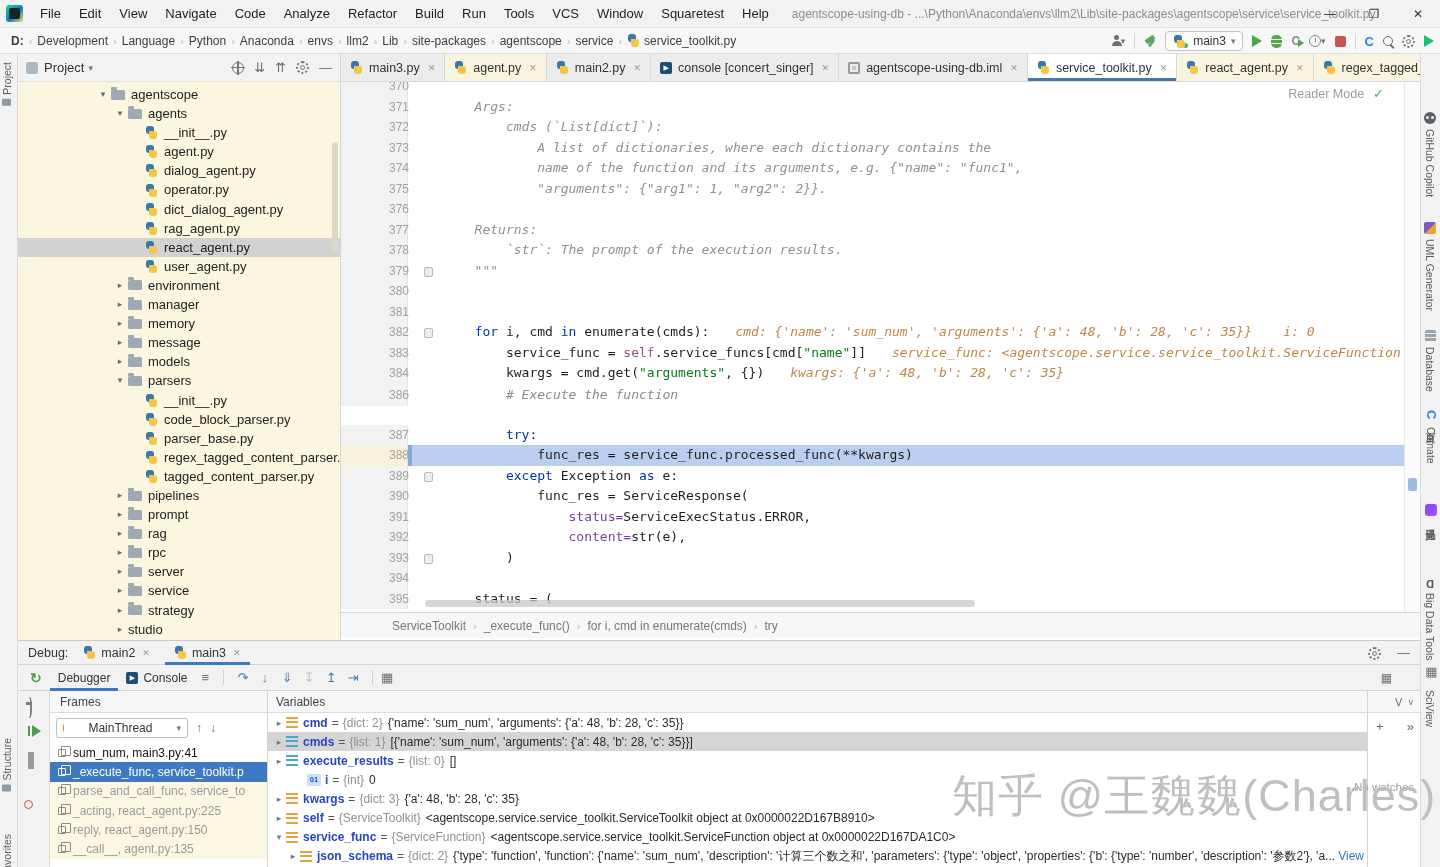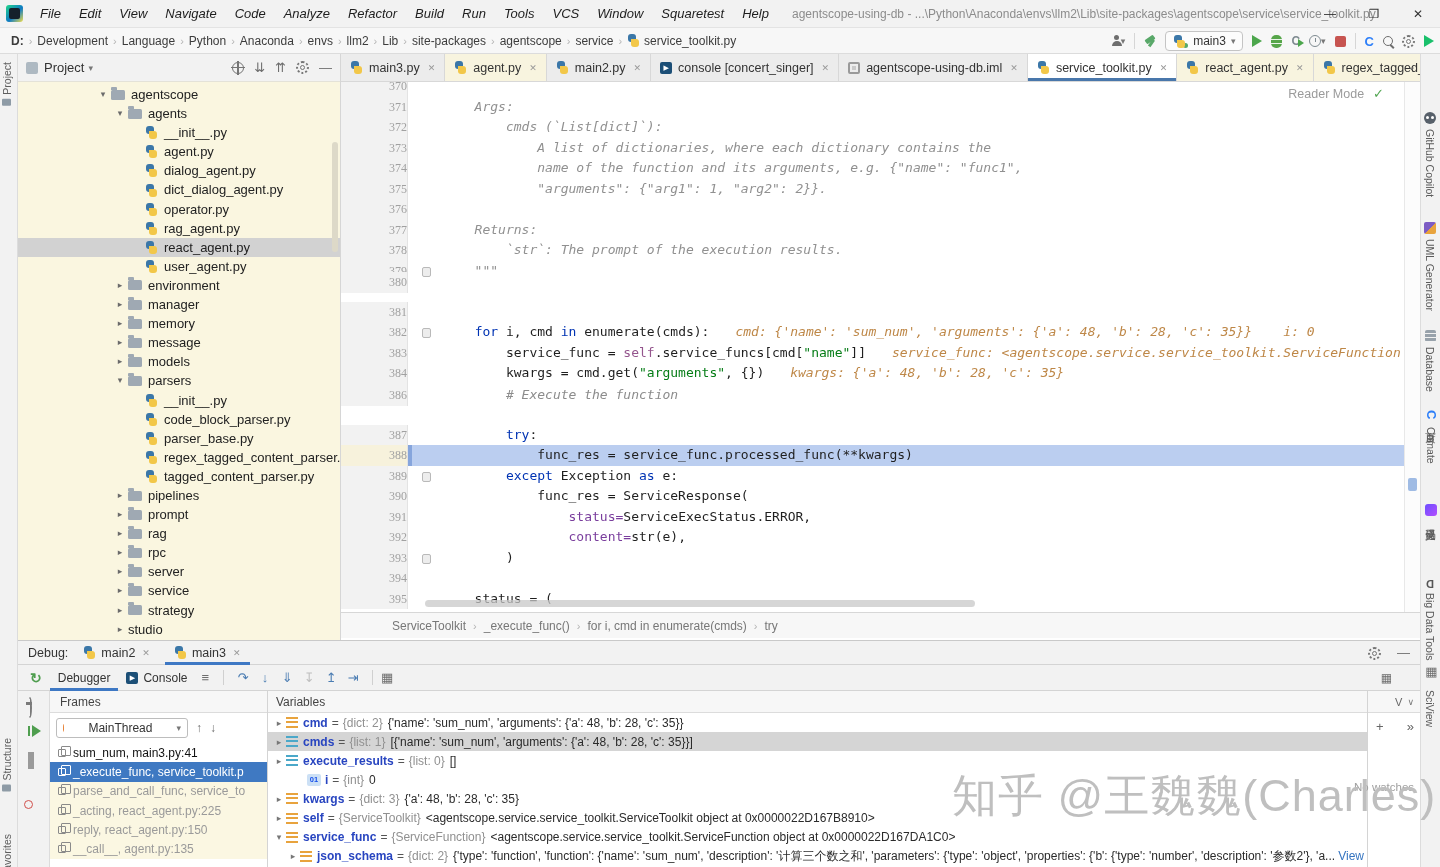--- a/index.html
+++ b/index.html
@@ -6,21 +6,21 @@
   html,body { width:1440px; height:867px; overflow:hidden; background:#F2F2F2;
     font-family:"Liberation Sans", sans-serif; }
   #root { position:relative; width:1440px; height:867px; }
 
   
   #titlebar { position:absolute; left:0; top:0; width:1440px; height:28px; background:#F2F2F2;
     display:flex; align-items:center; border-bottom:1px solid #E3E3E3; }
   #logo { width:17px; height:17px; margin:0 8px 0 6px; border-radius:3px;
     background:linear-gradient(135deg,#21D789 0%,#0E7AC4 55%,#F5E04A 100%); position:relative; }
   #logo::after { content:""; position:absolute; inset:3px; background:#15212B; border-radius:2px; }
-  .menu-item { padding:0 9px; font-size:13px; color:#1E1E1E; line-height:28px; cursor:default;font-style:italic; }
+  .menu-item { padding:0 9px; font-size:13px; color:#1E1E1E; line-height:28px; cursor:default; }
   #win-title { margin-left:14px; font-size:12px; color:#8C8C8C; white-space:nowrap; overflow:hidden; max-width:600px; }
   #win-controls { position:absolute; right:0; top:0; height:28px; display:flex; }
   .wc { width:44px; text-align:center; line-height:28px; font-size:12px; color:#333; }
 
   
   #navbar { position:absolute; left:0; top:28px; width:1440px; height:26px; background:#F7F7F7;
     border-bottom:1px solid #DCDCDC; display:flex; align-items:center; }
   #crumbs { display:flex; align-items:center; margin-left:10px; font-size:12px; color:#3C3C3C; }
   .crumb { padding:0 1px; white-space:nowrap; }
   .csep { color:#B5B5B5; margin:0 4px; font-size:11px; }
@@ -115,21 +115,21 @@
   .tab-close { font-size:9px; color:#999; margin-left:2px; }
   #tab-overflow { position:absolute; right:4px; top:7px; font-size:10px; color:#666; }
   #reader-mode { position:absolute; right:36px; top:32px; font-size:12.5px; color:#9B9B9B;
     display:flex; align-items:center; gap:9px; z-index:5; }
   #reader-check { color:#53A653; font-size:13px; }
 
   #code { position:absolute; left:0; top:28px; right:16px; height:530px; overflow:hidden; background:#fff; }
   .crow { position:absolute; left:0; right:0; height:20.5px; display:flex; overflow:hidden; }
   .gut { width:67px; flex:none; background:#F2F2F2; border-right:1px solid #E3E3E3; display:flex; }
   .lnum { width:34px; text-align:right; padding-right:5px; color:#A1A1A1; font-size:12px;
-    font-family:Liberation Serif, serif; line-height:20.5px;margin-left:48px; }
+    font-family:Liberation Sans, sans-serif; line-height:20.5px;margin-left:48px; }
   .fold { width:28px; position:relative; }
   .fold.has::after { content:""; position:absolute; left:10px; top:6px; width:7px; height:8px;
     border:1.3px solid #B9B9B9; border-radius:2px; background:#EDEDED; }
   .ctxt { flex:1; font-family:"DejaVu Sans Mono", monospace; font-size:13px; line-height:20.5px;
     white-space:pre; padding-left:4px; overflow:hidden; color:#1F1F1F; }
   .crow.hl .gut { background:#F7F2DC; }
   .crow.hl .ctxt { background:#BBCEF0; box-shadow:inset 4px 0 0 #86A5DC; }
   .seg-d { color:#909090; font-style:italic; }
   .seg-k { color:#0033B3; }
   .seg-s { color:#067D17; }
@@ -402,26 +402,26 @@
           <span>agent.py</span>
         </div>
         <div class="trow" style="padding-left: 111px;">
           <span class="tchev"></span>
           <span class="i-py"></span>
           <span>dialog_agent.py</span>
         </div>
         <div class="trow" style="padding-left: 111px;">
           <span class="tchev"></span>
           <span class="i-py"></span>
+          <span>operator.py</span>
+        </div>
+        <div class="trow" style="padding-left: 111px;">
+          <span class="tchev"></span>
+          <span class="i-py"></span>
           <span>dict_dialog_agent.py</span>
-        </div>
-        <div class="trow" style="padding-left: 111px;">
-          <span class="tchev"></span>
-          <span class="i-py"></span>
-          <span>operator.py</span>
         </div>
         <div class="trow" style="padding-left: 111px;">
           <span class="tchev"></span>
           <span class="i-py"></span>
           <span>rag_agent.py</span>
         </div>
         <div class="trow sel" style="padding-left: 111px;">
           <span class="tchev"></span>
           <span class="i-py"></span>
           <span>react_agent.py</span>
@@ -640,21 +640,21 @@
           </div>
           <div class="ctxt"><span class="seg-d">            `str`: The prompt of the execution results.</span></div>
         </div>
         <div class="crow" style="top: 178.5px;">
           <div class="gut">
             <span class="lnum">379</span>
             <span class="fold has"></span>
           </div>
           <div class="ctxt"><span class="seg-d">        """</span></div>
         </div>
-        <div class="crow" style="top: 190px; align-items: flex-end;">
+        <div class="crow" style="top: 199px; align-items: flex-end;">
           <div class="gut">
             <span class="lnum">380</span>
             <span class="fold"></span>
           </div>
           <div class="ctxt"></div>
         </div>
         <div class="crow" style="top: 219.5px; flex-direction: column;">
           <div class="gut">
             <span class="lnum">381</span>
             <span class="fold"></span>

